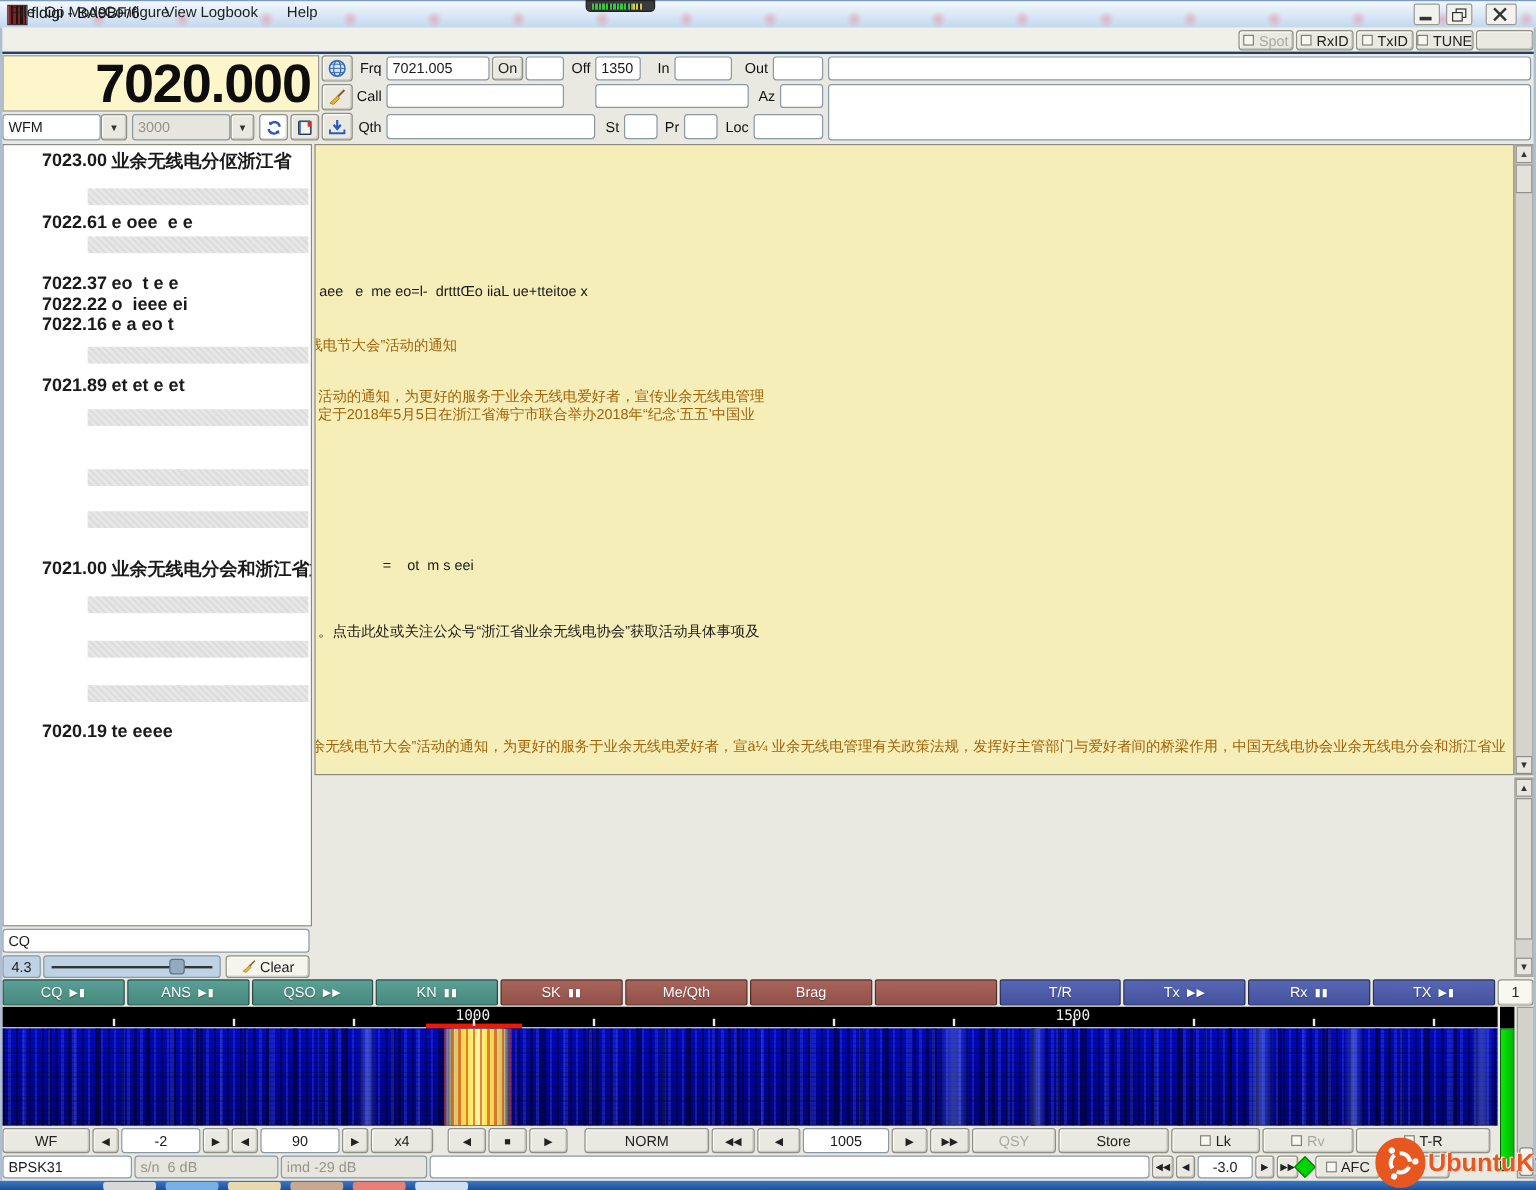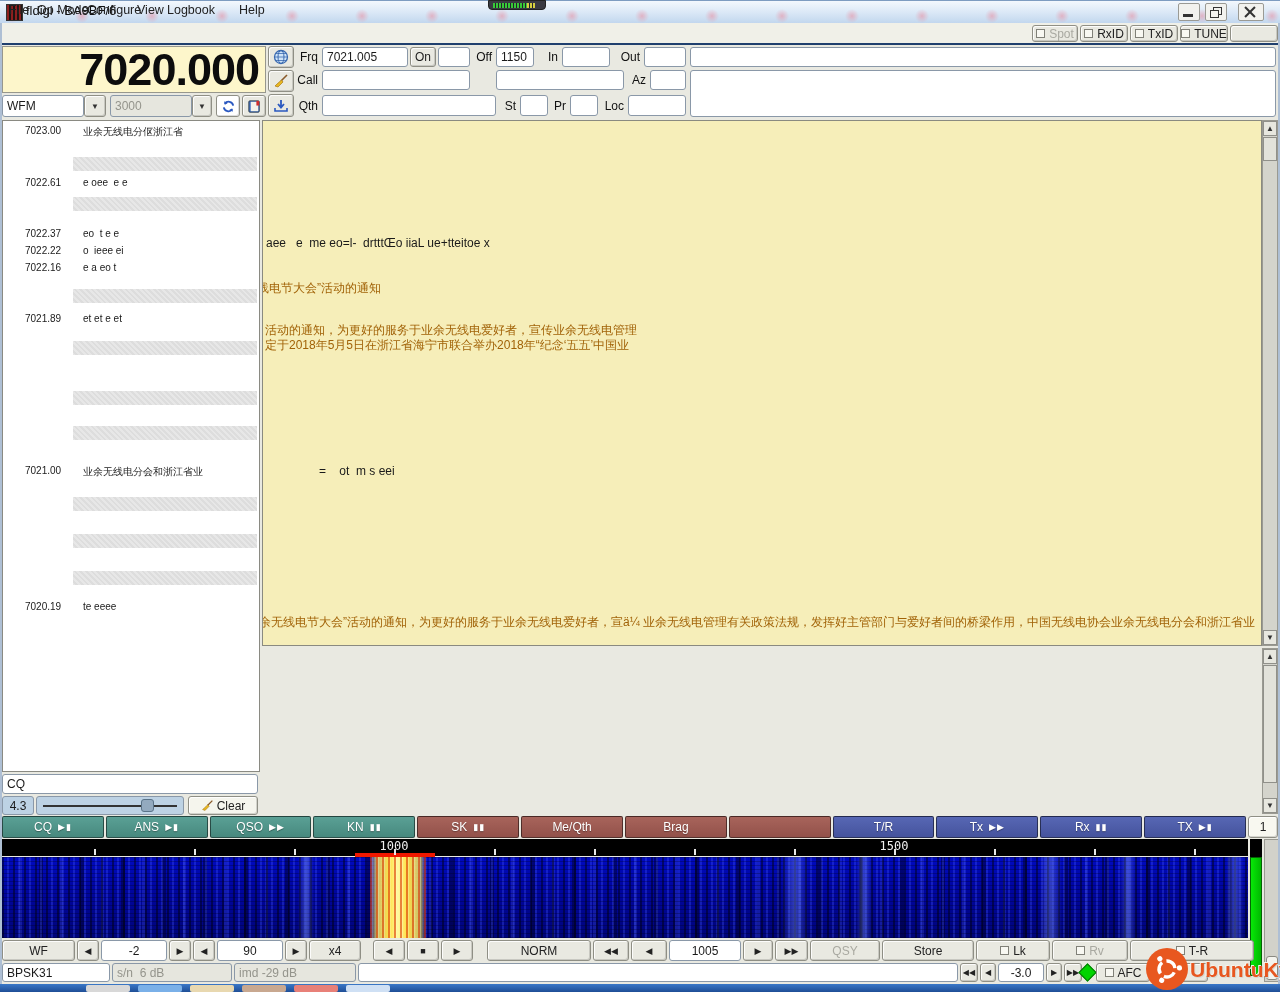--- a/index.html
+++ b/index.html
@@ -43,21 +43,21 @@
   .gray{color:#a9a9a1;}
   .fieldgray{background:#e6e6de;color:#94948c;}
   
   .freqdisp{position:absolute;left:2px;top:46px;width:264px;height:47px;background:#fdf6cb;
     border:1px solid #97978d;box-sizing:border-box;display:flex;align-items:center;justify-content:flex-end;
     font-size:45px;font-weight:bold;letter-spacing:-1px;color:#0d0d0d;padding-right:6px;}
   .combo-arrow{font-size:8px;color:#333;}
   
   .chlist{position:absolute;left:2px;top:120px;width:258px;height:652px;background:#fff;
     border:1px solid #8a8a82;box-sizing:border-box;overflow:hidden;}
-  .ch-row{position:absolute;left:4px;width:100%;height:16px;font-size:10px;white-space:pre;}
+  .ch-row{position:absolute;left:14px;width:100%;height:16px;font-size:15px;white-space:pre;font-weight:bold;}
   .ch-freq{position:absolute;left:18px;}
   .ch-text{position:absolute;left:76px;}
   .ch-bar{position:absolute;left:70px;width:184px;height:14px;
     background:repeating-linear-gradient(45deg,#e7e7e7 0 2px,#dddddd 2px 4px);}
   
   .rxpane{position:absolute;left:262px;top:120px;width:1000px;height:526px;background:#f6eeb9;
     border:1px solid #8a8a80;box-sizing:border-box;overflow:hidden;}
   .txpane{position:absolute;left:262px;top:648px;width:1000px;height:166px;background:#cbe7e2;
     border:1px solid #8a8a80;box-sizing:border-box;overflow:hidden;}
   .tline{position:absolute;white-space:pre;font-size:12px;line-height:14px;}
@@ -211,21 +211,21 @@
         <path d="M8 2 V8 M5 6 L8 9.5 L11 6" stroke="#2a58c0" stroke-width="1.8" fill="none"></path>
         <path d="M2 10 V13 H14 V10" stroke="#2a58c0" stroke-width="1.6" fill="none"></path>
       </svg>
   </div>
 
   <div class="lbl" style="left:294px;top:47px;width:24px;height:20px;">Frq</div>
   <div class="field" style="left:322px;top:47px;width:86px;height:20px;">7021.005</div>
   <div class="btn" style="left:410px;top:47px;width:26px;height:20px;">On</div>
   <div class="field" style="left:438px;top:47px;width:32px;height:20px;"></div>
   <div class="lbl" style="left:470px;top:47px;width:22px;height:20px;">Off</div>
-  <div class="field" style="left:496px;top:47px;width:38px;height:20px;">1150</div>
+  <div class="field" style="left:496px;top:47px;width:38px;height:20px;">1350</div>
   <div class="lbl" style="left:534px;top:47px;width:24px;height:20px;">In</div>
   <div class="field" style="left:562px;top:47px;width:48px;height:20px;"></div>
   <div class="lbl" style="left:610px;top:47px;width:30px;height:20px;">Out</div>
   <div class="field" style="left:644px;top:47px;width:42px;height:20px;"></div>
   <div class="field" style="left:690px;top:47px;width:586px;height:20px;"></div>
 
   <div class="lbl" style="left:292px;top:70px;width:26px;height:20px;">Call</div>
   <div class="field" style="left:322px;top:70px;width:148px;height:20px;"></div>
   <div class="lbl" style="left:470px;top:70px;width:22px;height:20px;padding-left:27px;">Op</div>
   <div class="field" style="left:496px;top:70px;width:128px;height:20px;"></div>
@@ -261,20 +261,21 @@
       <div class="ch-bar" style="top: 413px;"></div>
       <div class="ch-bar" style="top: 450px;"></div>
     </div>
 
   <div class="rxpane">
     <div class="tline" style="left:3px;top:115px;">aee   e  me eo=l-  drtttŒo iiaL ue+tteitoe x</div>
     <div class="tline red" style="left:-6px;top:160px;">线电节大会”活动的通知</div>
     <div class="tline red" style="left:2px;top:202px;">活动的通知，为更好的服务于业余无线电爱好者，宣传业余无线电管理</div>
     <div class="tline red" style="left:2px;top:217px;">定于2018年5月5日在浙江省海宁市联合举办2018年“纪念‘五五’中国业</div>
     <div class="tline" style="left:56px;top:343px;">=    ot  m s eei</div>
+    <div class="tline" style="left:2px;top:398px;">。点击此处或关注公众号“浙江省业余无线电协会”获取活动具体事项及</div>
     <div class="tline red" style="left:-4px;top:494px;">余无线电节大会”活动的通知，为更好的服务于业余无线电爱好者，宣ä¼ 业余无线电管理有关政策法规，发挥好主管部门与爱好者间的桥梁作用，中国无线电协会业余无线电分会和浙江省业</div>
   </div>
   <div class="sbar" style="left:1262px;top:120px;height:526px;">
     <div class="sbtn" style="top:0;">▲</div>
     <div class="sthumb" style="top:16px;height:24px;"></div>
     <div class="sbtn" style="top:509px;">▼</div>
   </div>
 
   <div class="sbar" style="left:1262px;top:648px;height:166px;">
     <div class="sbtn" style="top:0;">▲</div>
@@ -428,21 +429,21 @@
         <span>Store</span>
       </div>
       <div class="wbtn btn" style="left: 976px; width: 74px;">
         <span class="chk"></span>
         <span>Lk</span>
       </div>
       <div class="wbtn btn" style="left: 1052px; width: 76px;">
         <span class="chk"></span>
         <span class="gray">Rv</span>
       </div>
-      <div class="wbtn btn" style="left: 1130px; width: 124px;">
+      <div class="wbtn btn" style="left: 1130px; width: 112px;">
         <span class="chk"></span>
         <span>T-R</span>
       </div>
     </div>
 
   <div class="field stat" style="left:2px;width:108px;">BPSK31</div>
   <div class="field stat fieldgray" style="left:112px;width:120px;">s/n  6 dB</div>
   <div class="field stat fieldgray" style="left:234px;width:122px;">imd -29 dB</div>
   <div class="field stat" style="left:358px;width:600px;"></div>
   <div class="btn stat" style="left:960px;width:18px;font-size:8px;">◀◀</div>

